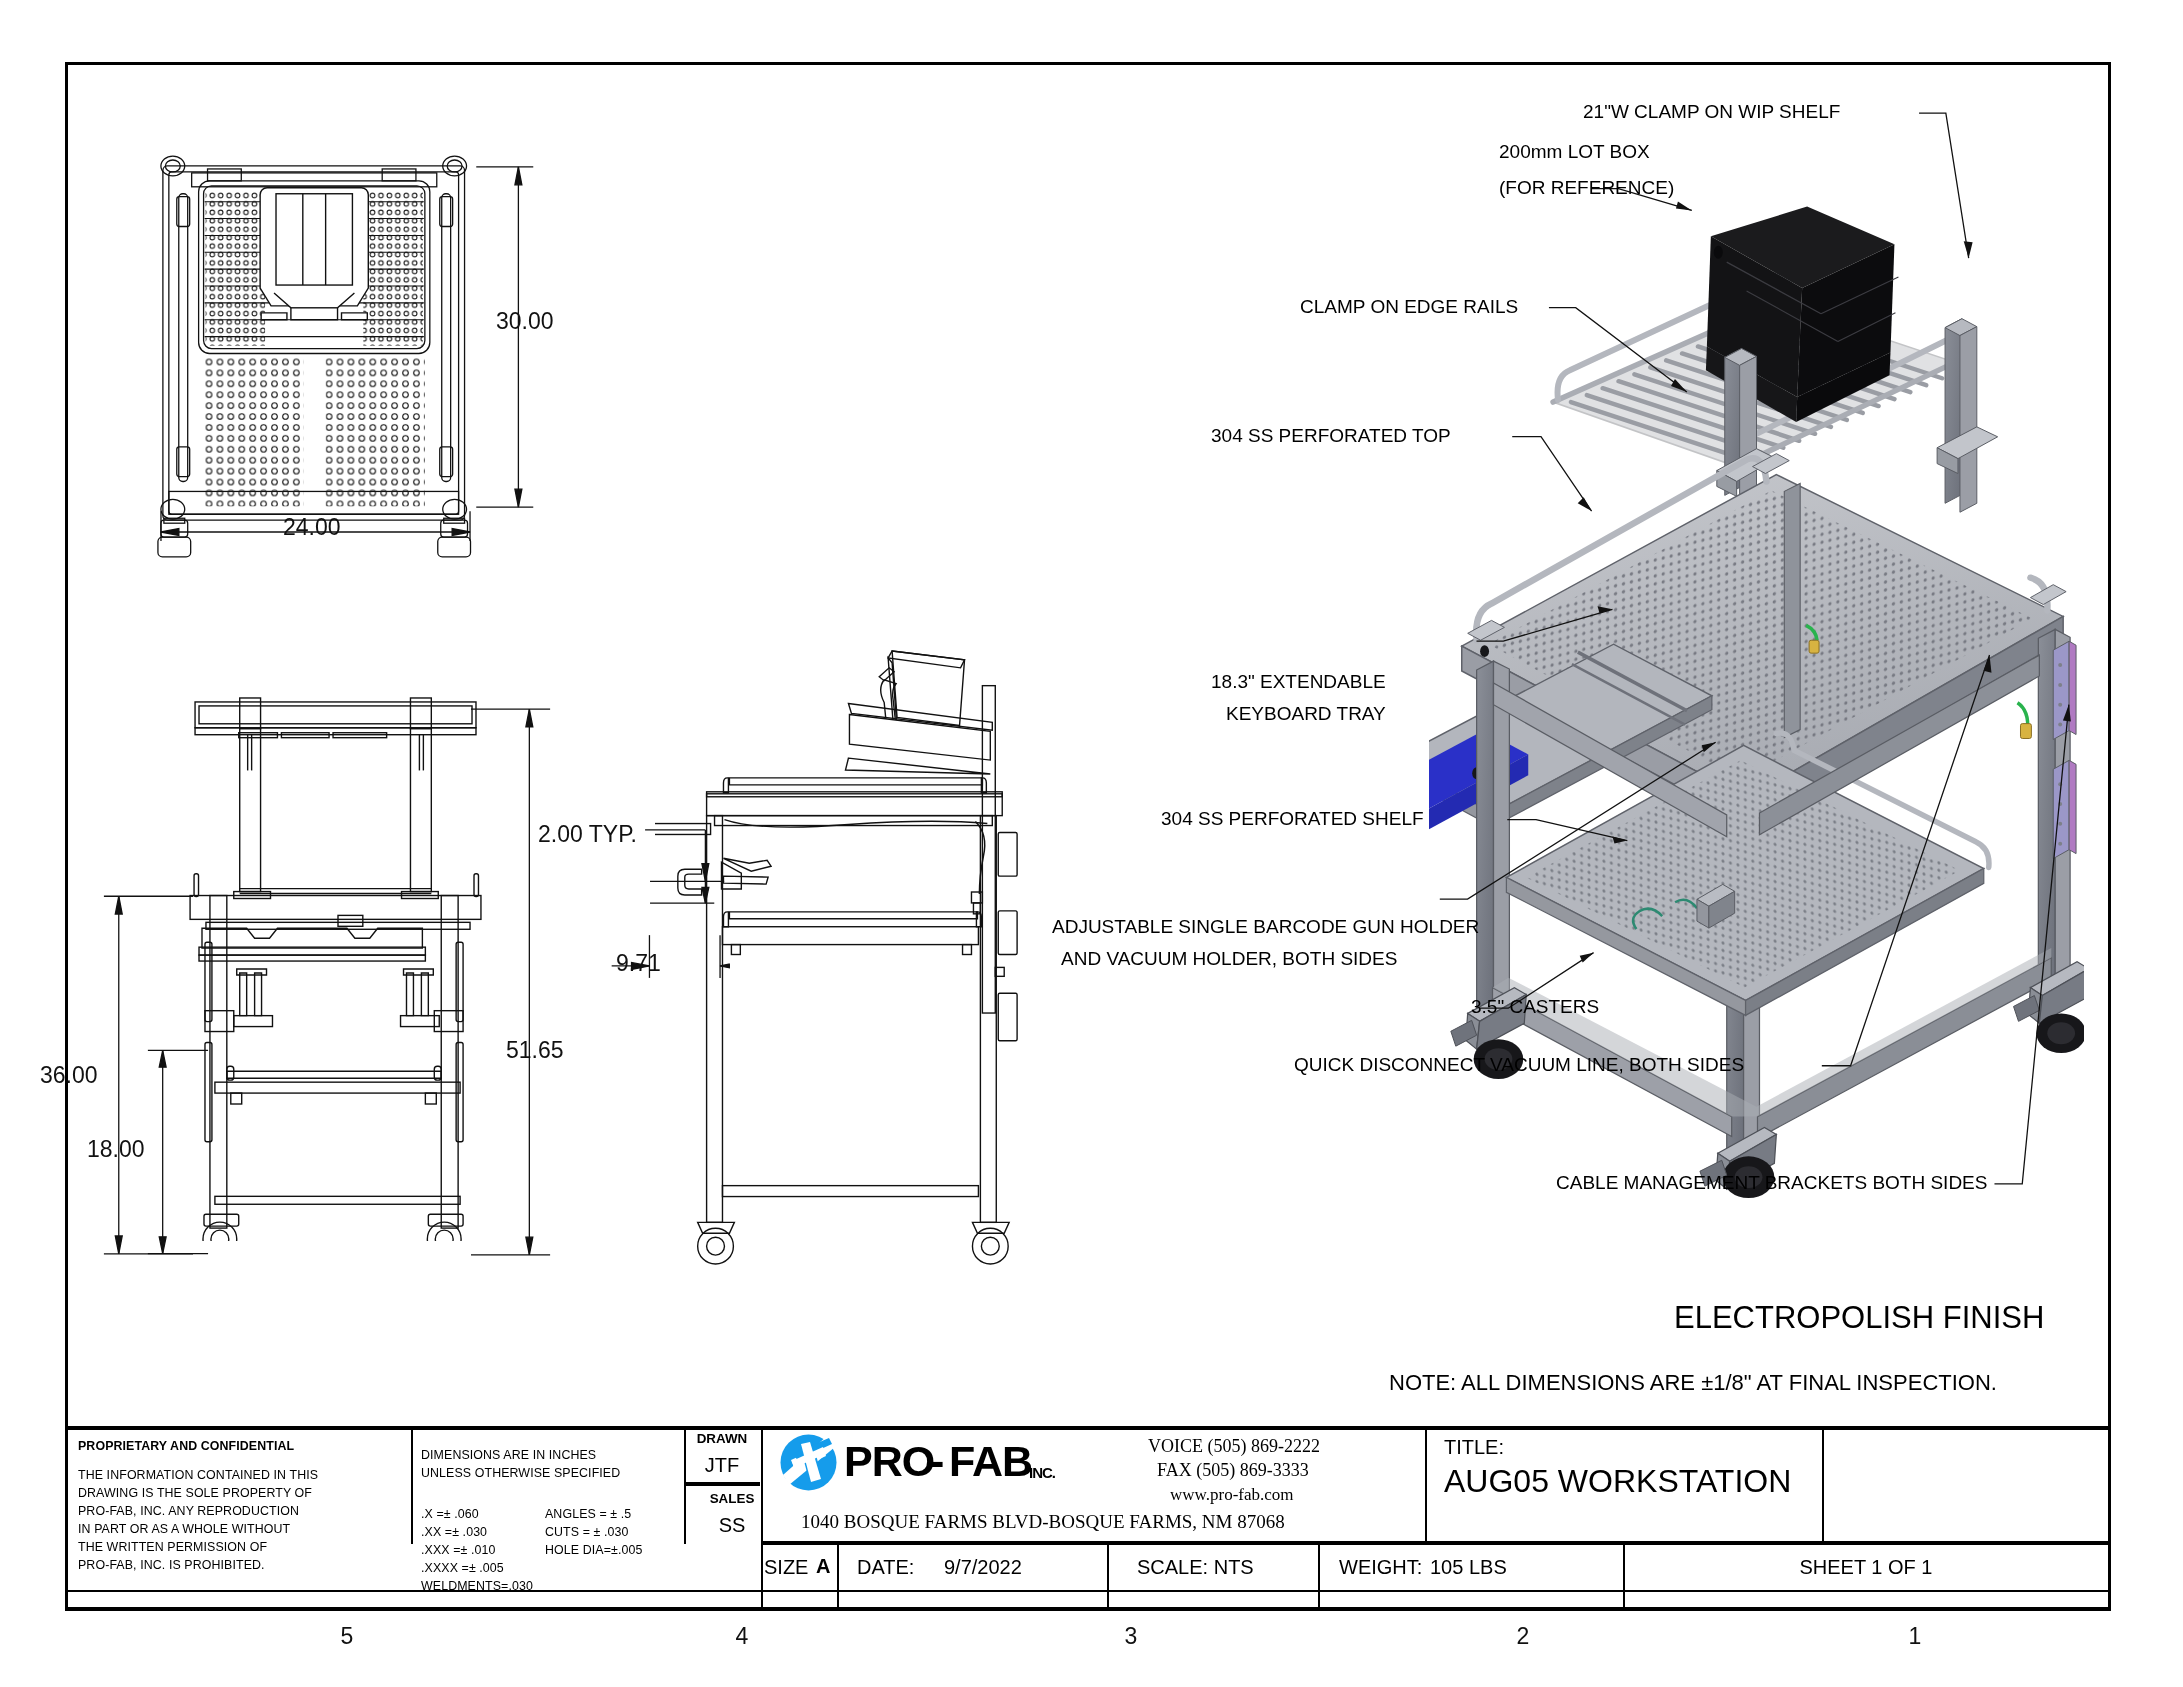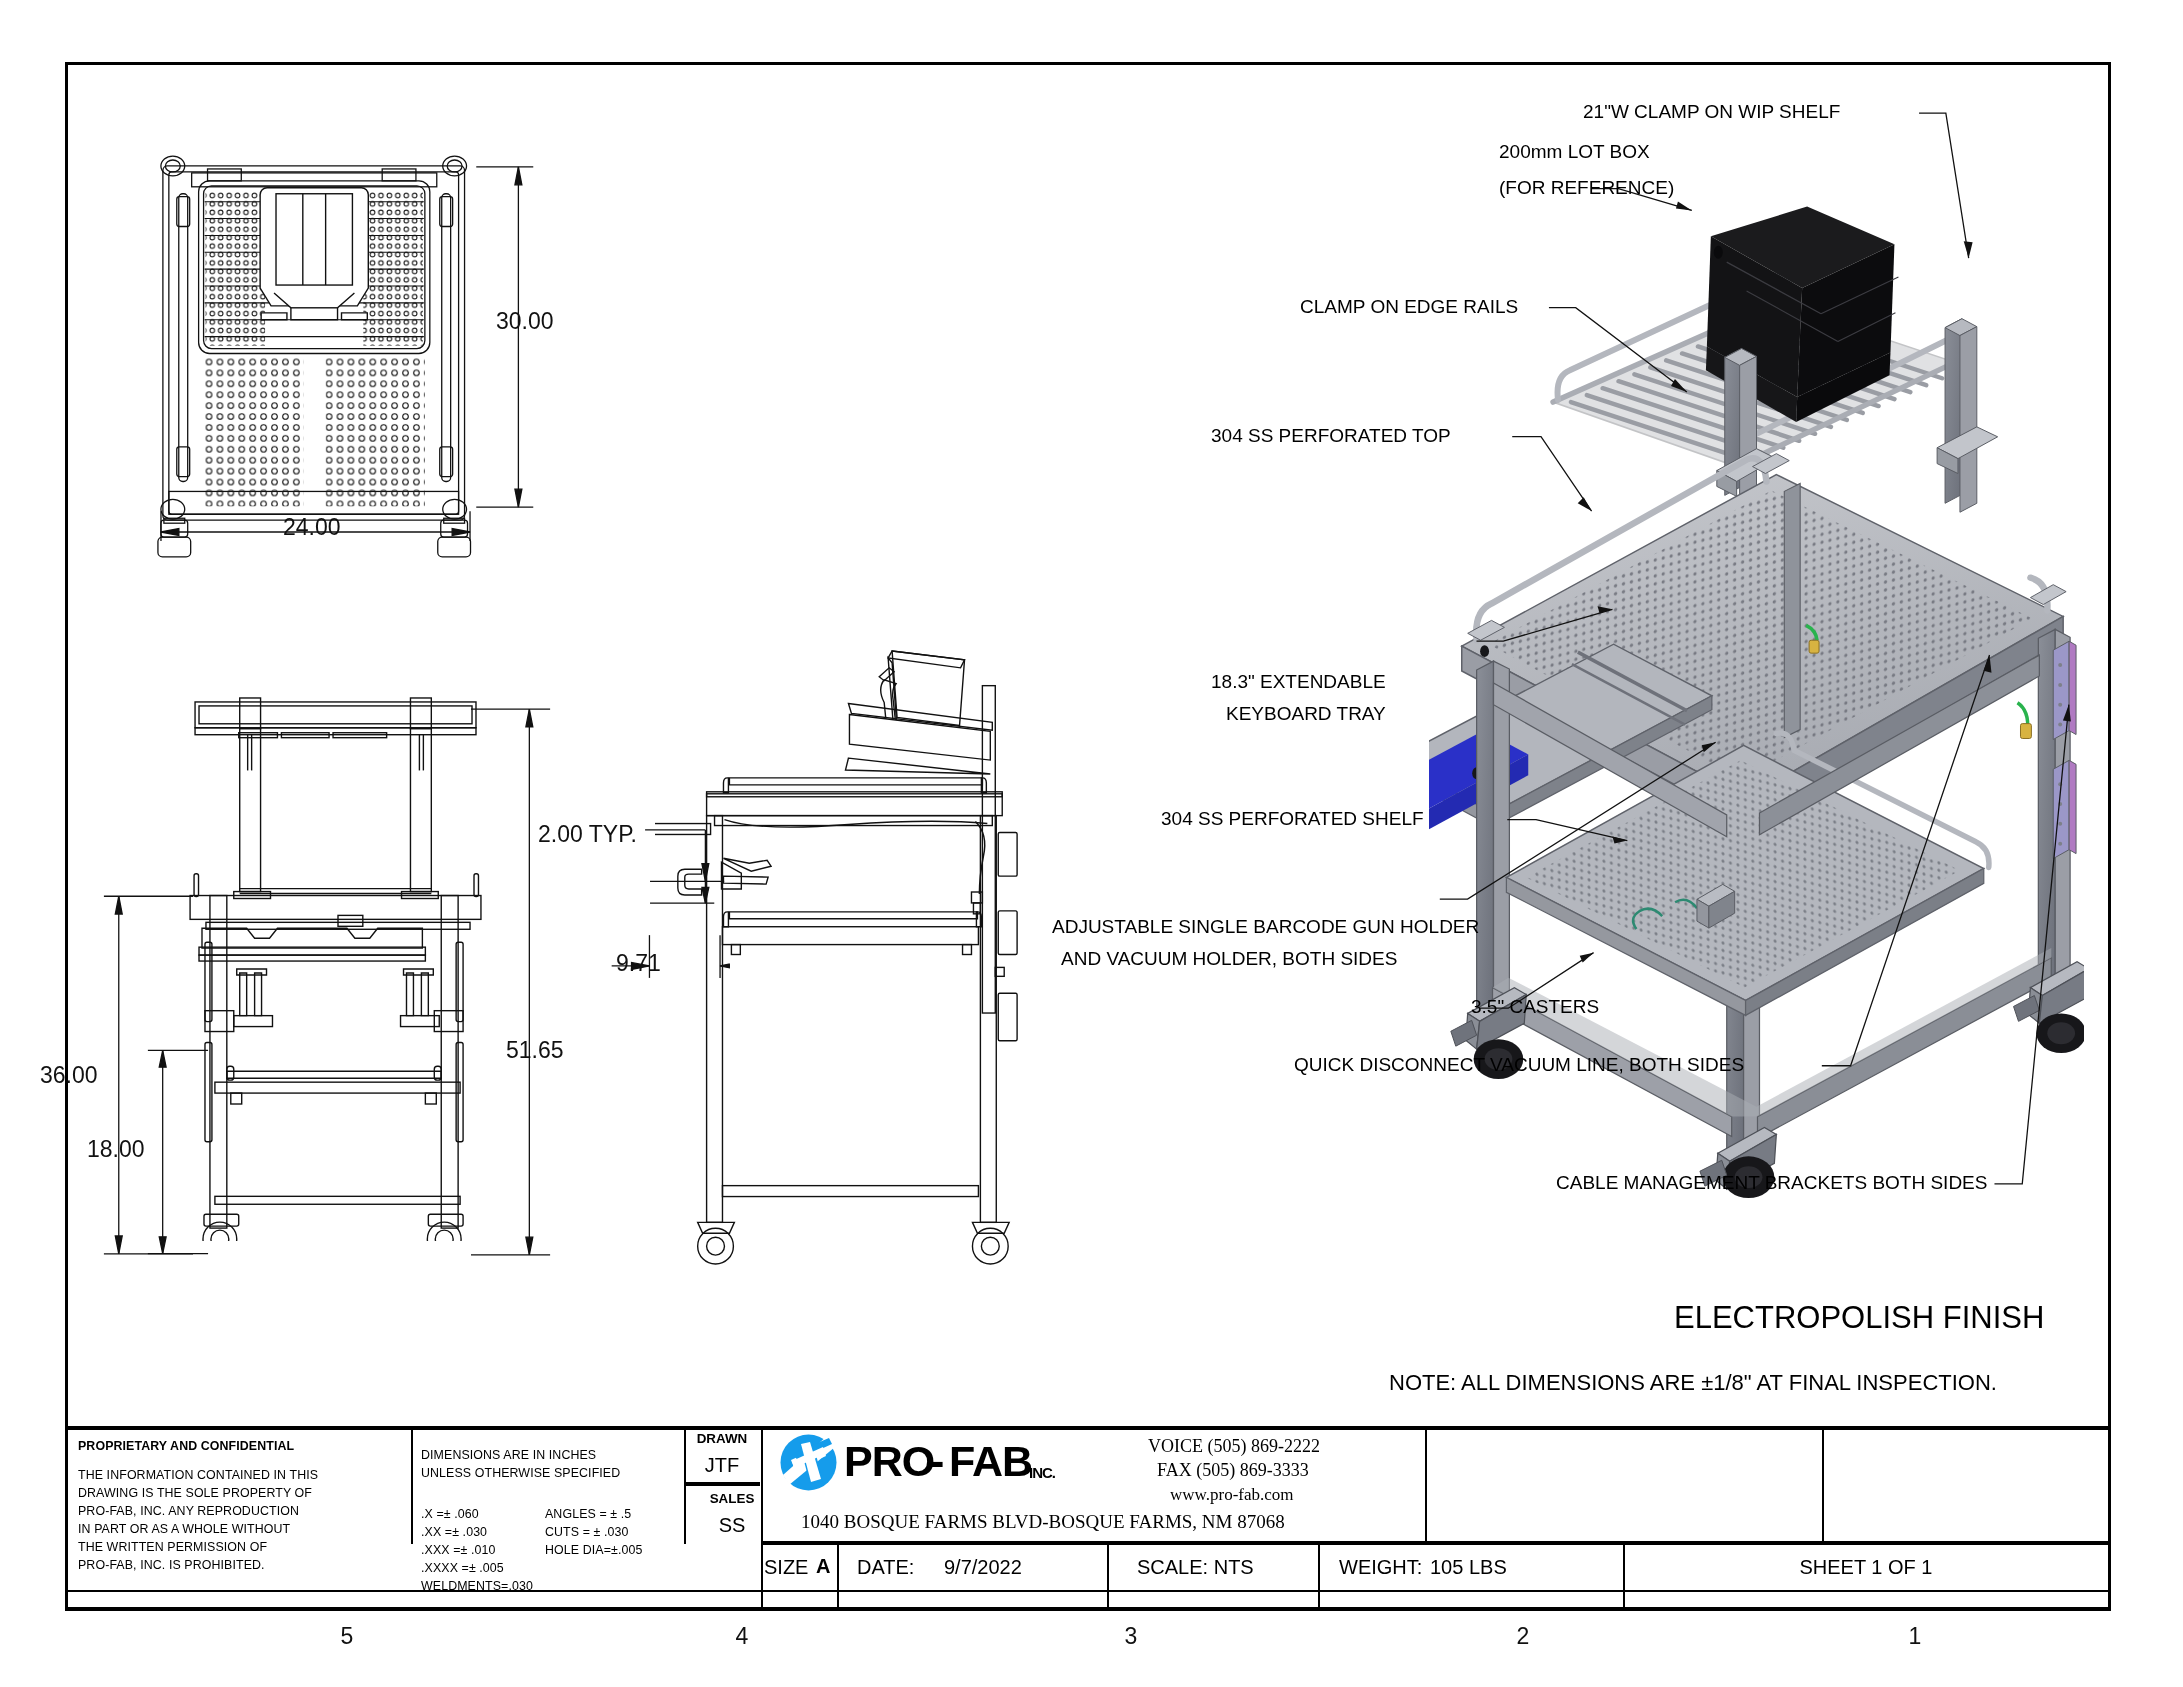--- a/index.html
+++ b/index.html
@@ -700,20 +700,24 @@
       <div class="logo-word" style="left:188px;top:11px;font-size:43px;">FAB</div>
       <div class="logo-word" style="left:268px;top:38px;font-size:15px;">INC.</div>
 
       <div class="serif" style="position:absolute;left:387px;top:10px;font-size:18px;">VOICE (505) 869-2222</div>
       <div class="serif" style="position:absolute;left:396px;top:34px;font-size:18px;">FAX (505) 869-3333</div>
       <div class="serif" style="position:absolute;left:409px;top:59px;font-size:17px;">www.pro-fab.com</div>
 
       <div class="serif" style="position:absolute;left:40px;top:85px;font-size:19px;">1040 BOSQUE FARMS BLVD-BOSQUE FARMS, NM 87068</div>
     </div>
 
+    <div class="cell" style="left:1360px;top:0;width:397px;height:115px;">
+      <div class="lbl-md" style="position:absolute;left:19px;top:10px;">TITLE:</div>
+      <div class="lbl-xl" style="position:absolute;left:19px;top:37px;">AUG05 WORKSTATION</div>
+    </div>
 
 
     <div class="cell" style="left:696px;top:119px;width:76px;">
       <span class="lbl-md" style="position:absolute;left:3px;top:11px;text-align:center;">SIZE</span>
       <span class="lbl-md" style="position:absolute;left:55px;top:10px;font-weight:bold;">A</span>
     </div>
 
     <div class="cell" style="left:772px;top:119px;width:270px;">
       <span class="lbl-md" style="position:absolute;left:20px;top:11px;">DATE:</span>
       <span class="lbl-md" style="position:absolute;left:107px;top:11px;">9/7/2022</span>

